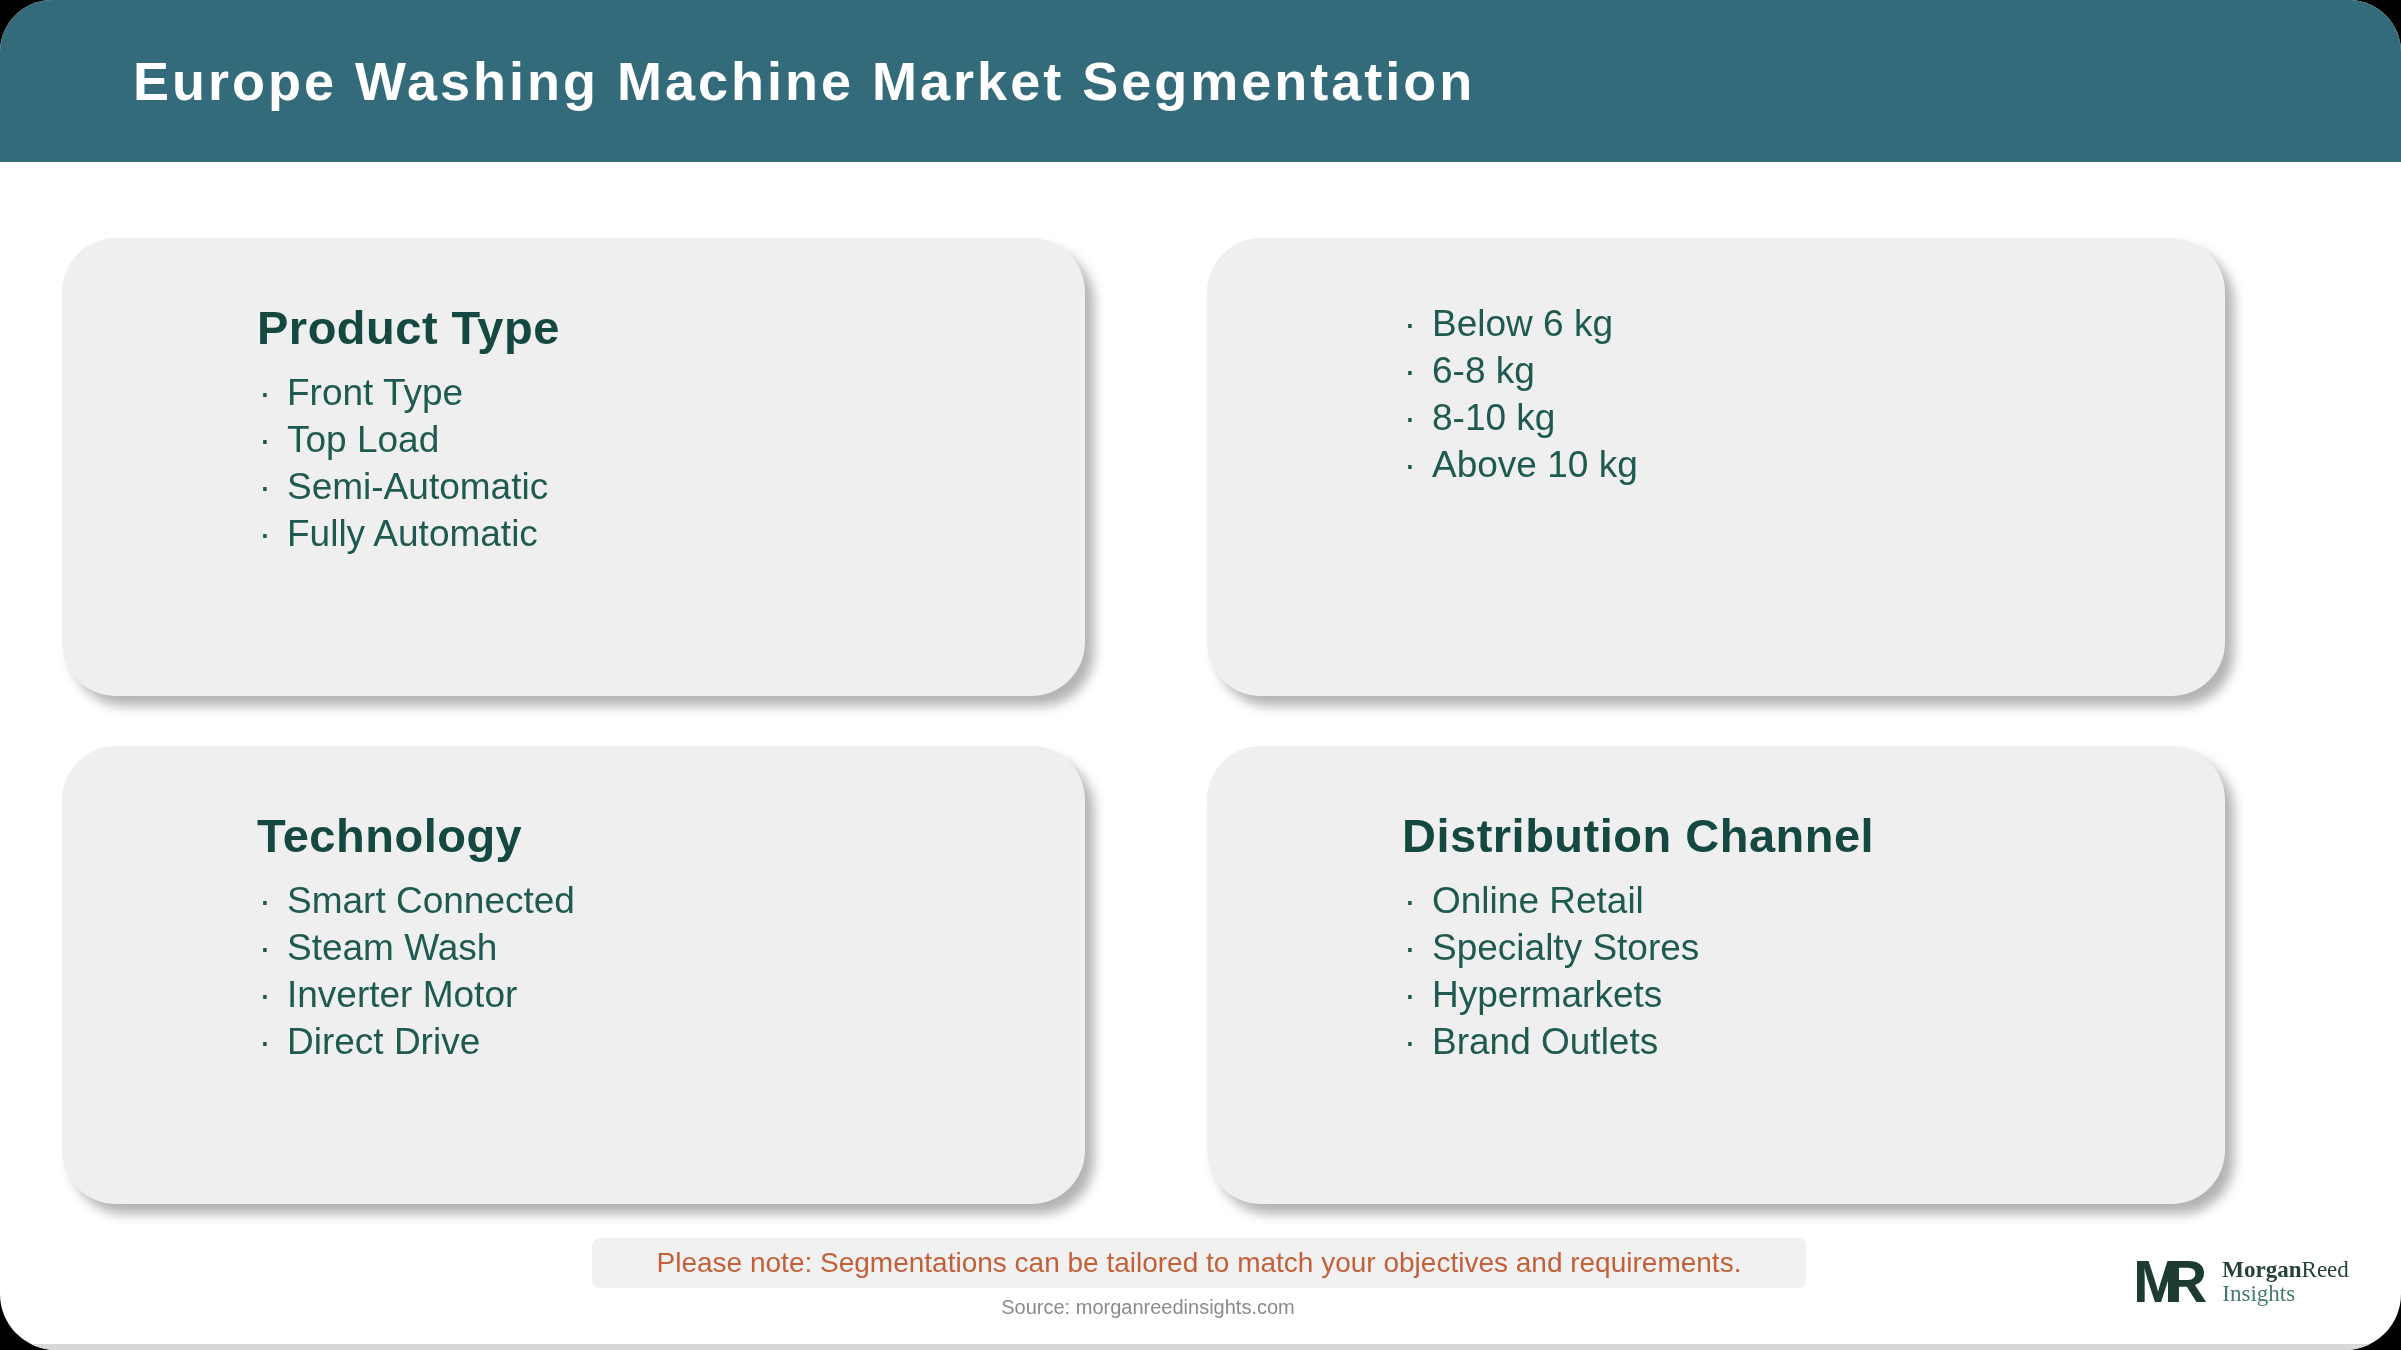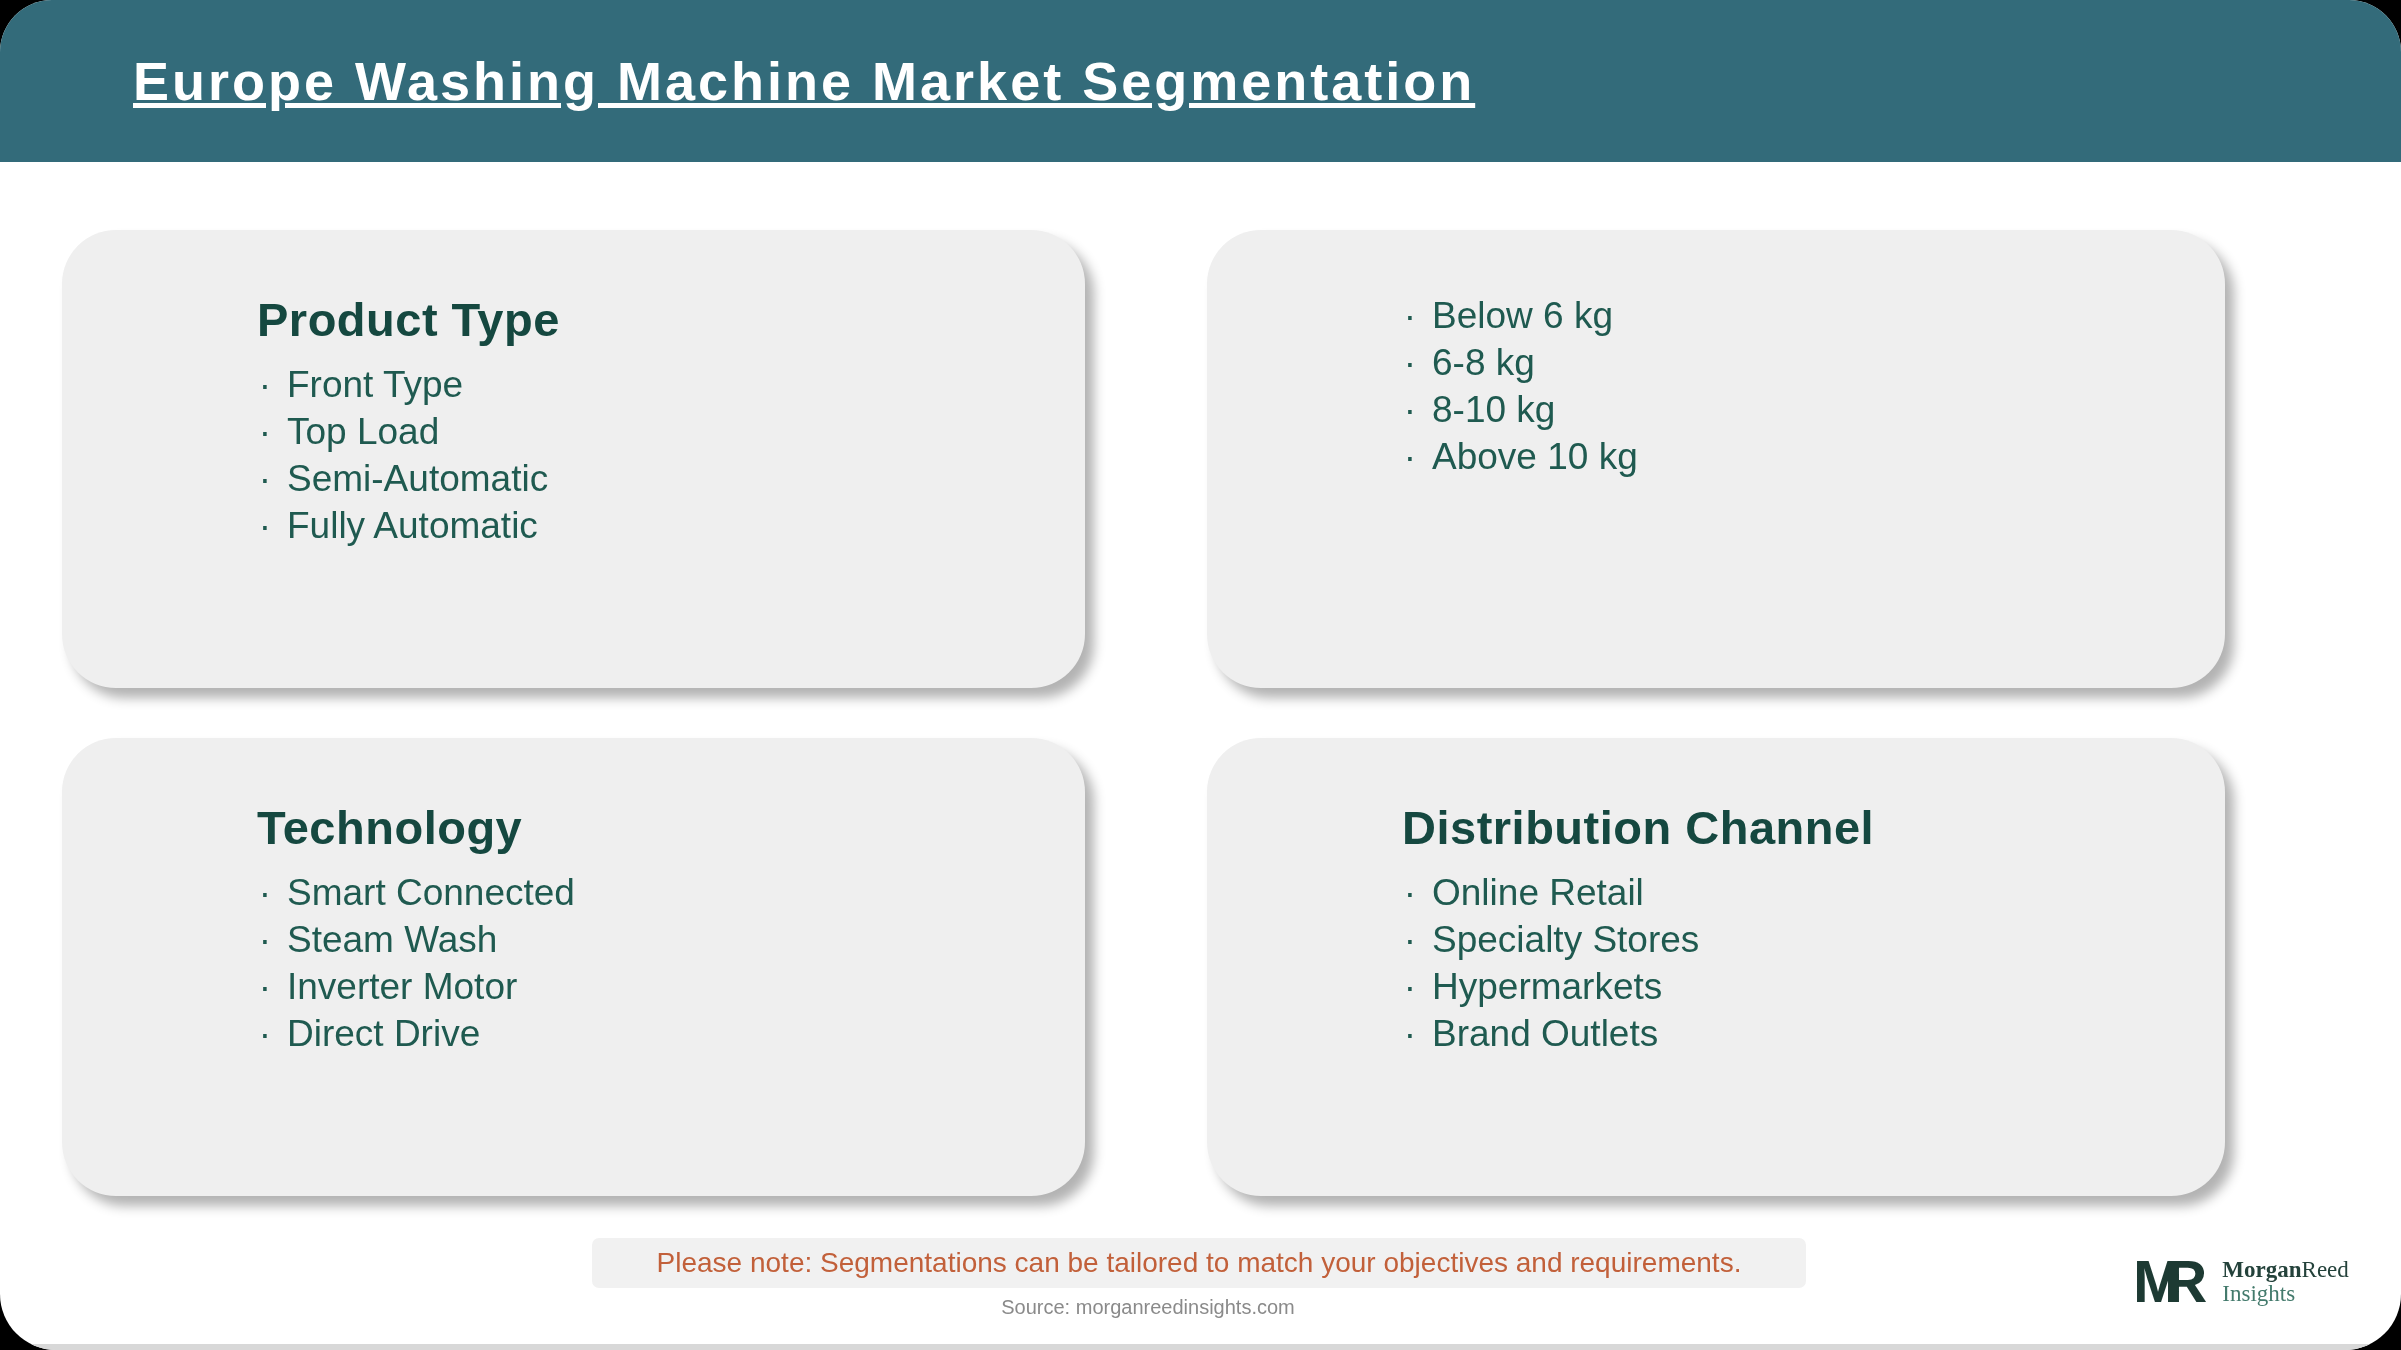--- a/index.html
+++ b/index.html
@@ -23,25 +23,24 @@
     display:flex;align-items:center;
     padding-left:133px;box-sizing:border-box;
   }
   .title{
     margin:0;
     color:#ffffff;
     font-size:54px;
     font-weight:700;
     letter-spacing:3px;
     white-space:nowrap;
-    text-decoration:underline;
   }
   
   .grid{
-    position:absolute;left:62px;top:230px;
+    position:absolute;left:62px;top:238px;
     display:grid;
     grid-template-columns:1023px 1018px;
     column-gap:122px;
     row-gap:50px;
     grid-auto-rows:458px;
   }
   .card{
     background:#efefef;
     border-radius:54px;
     box-shadow:9px 10px 12px rgba(0,0,0,0.30);

